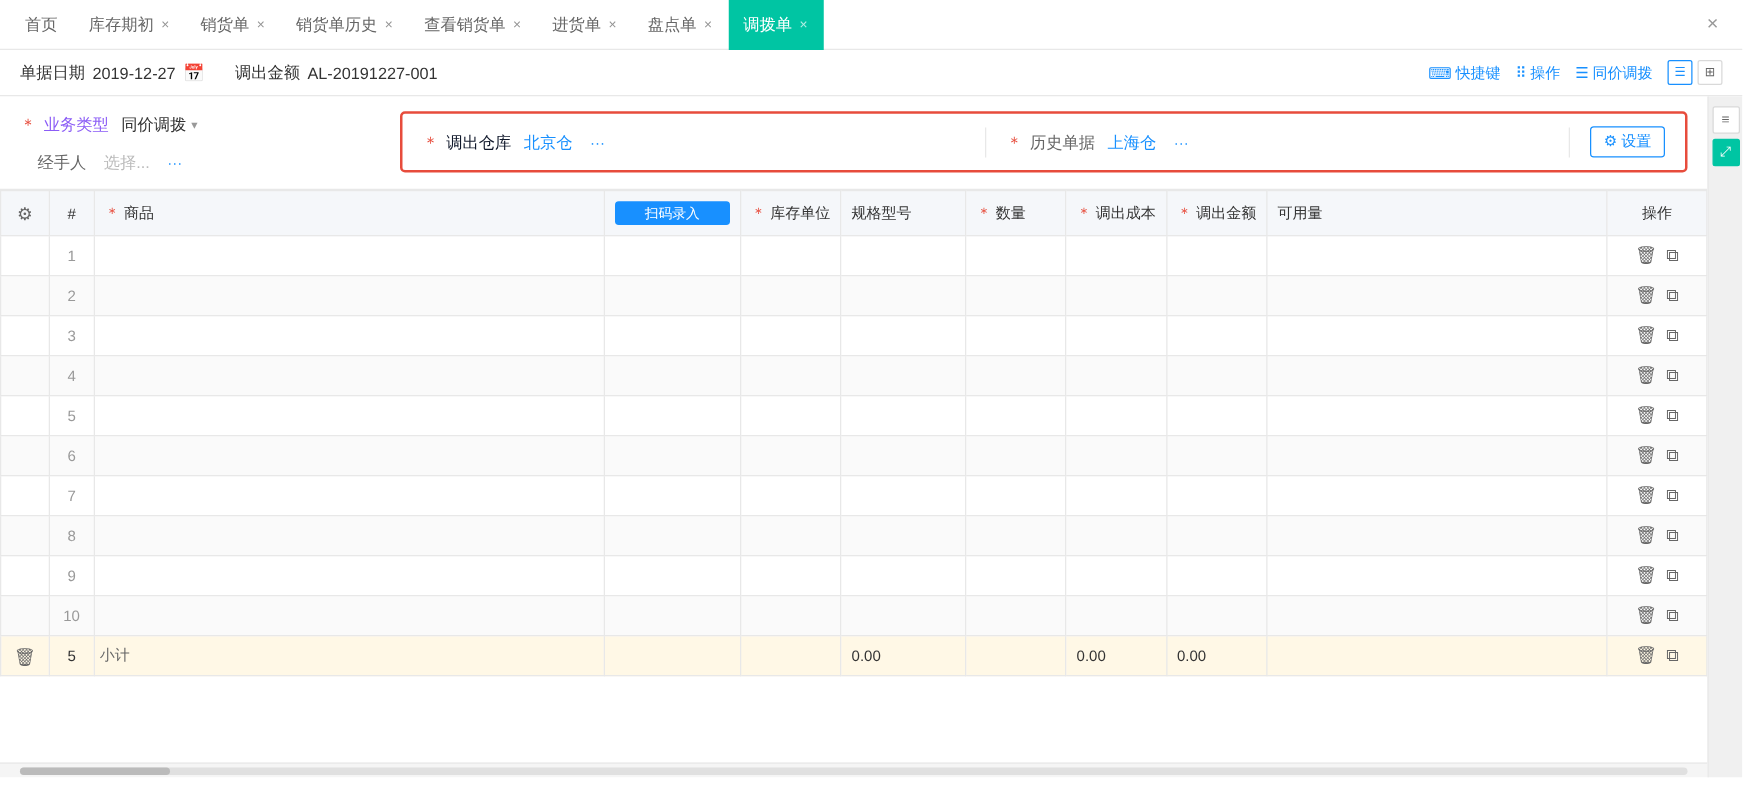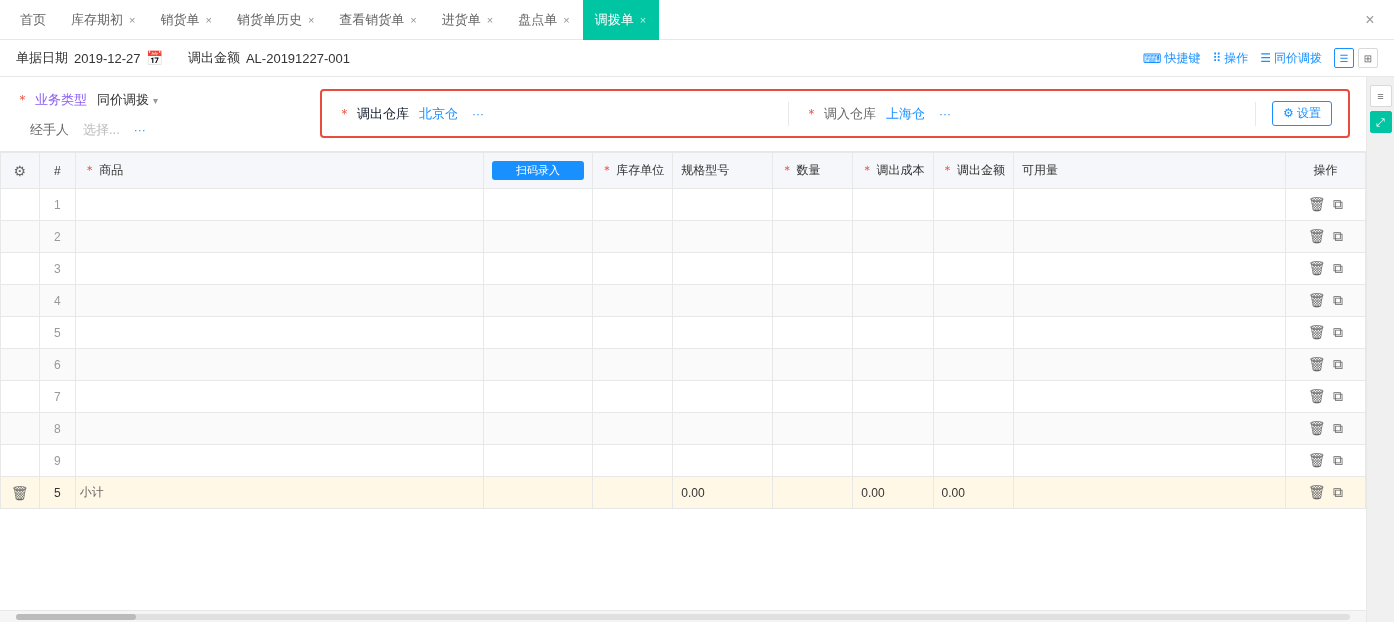--- a/index.html
+++ b/index.html
@@ -382,21 +382,21 @@
           <div class="warehouse-field">
             <span class="req">＊</span>
             <span style="color:#0f172a;">调出仓库</span>
             <span class="wh-val" style="margin-left:4px;">北京仓</span>
             <span class="more-btn">···</span>
           </div>
           <div class="divider-v"></div>
 
           <div class="warehouse-field">
             <span class="req">＊</span>
-            <span style="color:#666;">调入仓库</span>
+            <span style="color:#666;">历史单据</span>
             <span class="wh-val" style="margin-left:4px;">上海仓</span>
             <span class="more-btn">···</span>
           </div>
           <div class="divider-v"></div>
           <button class="setting-btn">⚙ 设置</button>
         </div>
       </div>
 
       <div class="table-container">
         <table>
@@ -572,20 +572,36 @@
         <td></td>
         <td></td>
         <td></td>
         <td></td>
         <td></td>
         <td style="text-align:center;">
           <button class="op-btn">🗑</button>
           <button class="op-btn">⧉</button>
         </td>
       </tr>
+              <tr>
+        <td class="col-gear"></td>
+        <td class="row-num">10</td>
+        <td></td>
+        <td></td>
+        <td></td>
+        <td></td>
+        <td></td>
+        <td></td>
+        <td></td>
+        <td></td>
+        <td style="text-align:center;">
+          <button class="op-btn">🗑</button>
+          <button class="op-btn">⧉</button>
+        </td>
+      </tr>
               <tr class="subtotal-row">
         <td class="row-num">
           <button class="op-btn">🗑</button>
         </td>
         <td class="row-num">5</td>
         <td style="color:#666; padding-left:4px;">小计</td>
         <td></td>
         <td></td>
         <td style="color:#333;">0.00</td>
         <td style="color:#333;"></td>

